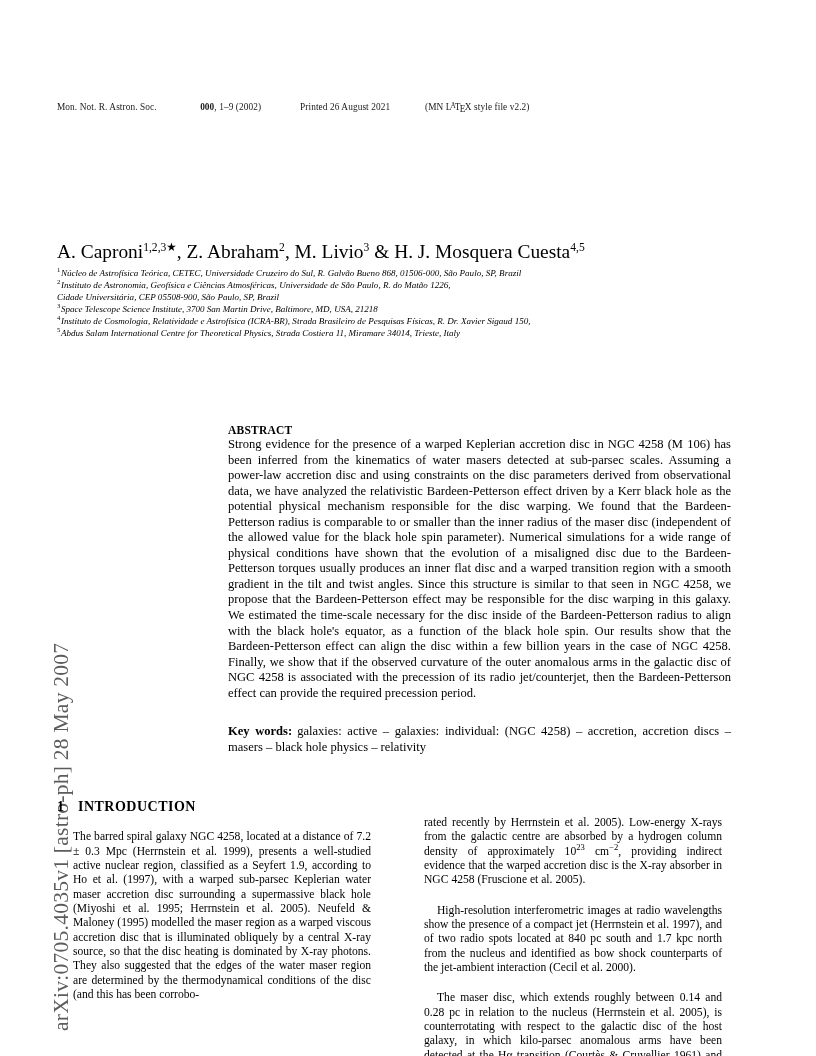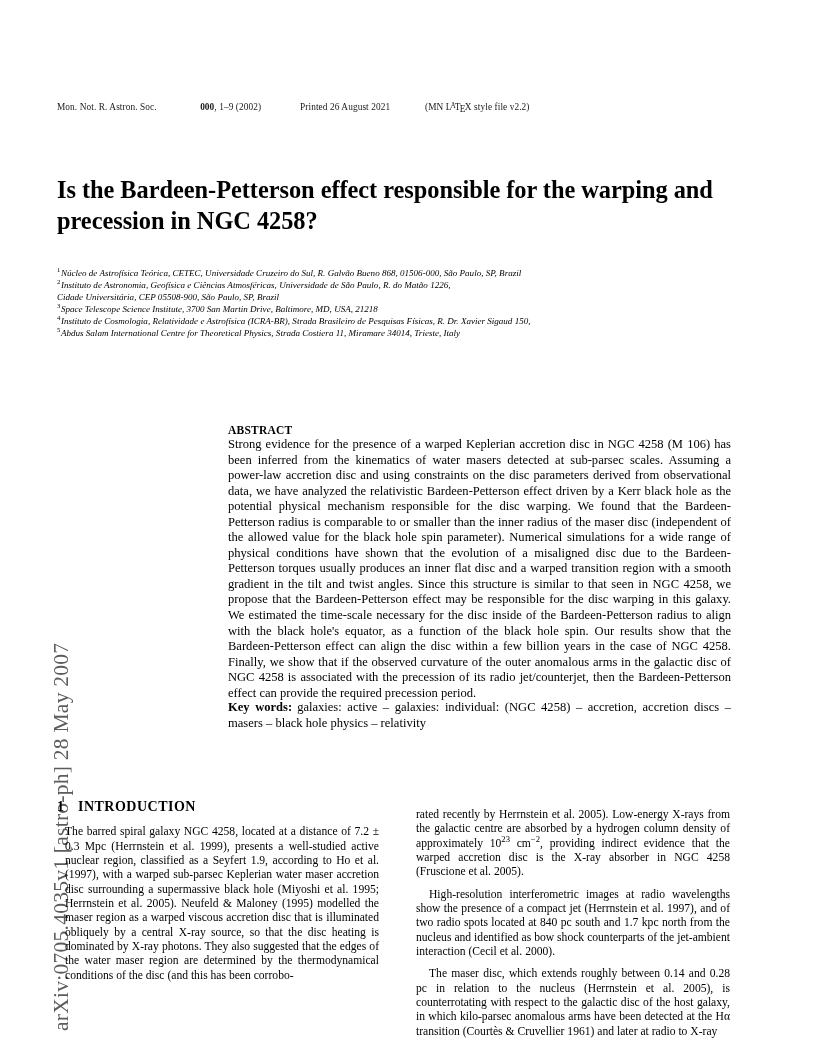--- a/index.html
+++ b/index.html
@@ -131,21 +131,21 @@
   .abstract-body {
     font-size: 12.55px;
     line-height: 15.55px;
     text-align: justify;
     text-justify: inter-word;
     hyphens: none;
   }
   .keywords {
     position: absolute;
     left: 228px;
-    top: 700px;
+    top: 724px;
     width: 503px;
     font-size: 12.55px;
     line-height: 15.55px;
     text-align: justify;
   }
   .keywords b { font-weight: bold; }
   .keywords .kwgap { display: inline-block; width: 5px; }
 
   
   .col {
@@ -162,21 +162,21 @@
 
   .sec-head {
     font-weight: bold;
     font-size: 14px;
     letter-spacing: 0.035em;
     margin: 0 0 11px 0;
   }
   .sec-head .secnum { display: inline-block; width: 21px; }
 
   .col p {
-    margin: 8px;
+    margin: 16px;
     text-indent: 0;
   }
   .col p.indent { text-indent: 13px; }
   sup.sup-exp {
     font-size: 8.6px;
     vertical-align: super;
     line-height: 0;
   }
 
   
@@ -207,25 +207,24 @@
     <b>000</b><span>,</span>
     <span class="seg">1–9 (2002)</span>
     <span class="gap1"></span>
     <span class="seg">Printed 26 August 2021</span>
     <span class="gap2"></span>
     <span class="latex-logo"><span>(MN </span><span>L</span><span class="a">A</span><span>T</span><span class="e">E</span><span>X style file v2.2)</span></span>
   </div>
 
   <div class="arxiv-stamp">arXiv:0705.4035v1  [astro-ph]  28 May 2007</div>
 
-  <h1 class="title">
-    <span>Is the Bardeen-Petterson effect responsible for the warping</span>
-    <span>and precession in </span><span class="nb">NGC 4258?</span>
-  </h1>
-
+
+  <div class="authors">
+    <span>A. Caproni</span><sup>1,2,3★</sup><span>, </span><span>Z. Abraham</span><sup>2</sup><span>, </span><span>M. Livio</span><sup>3</sup><span> &amp; </span><span>H. J. Mosquera Cuesta</span><sup>4,5</sup>
+  </div>
 
   <div class="affils" id="affils">
       <div class="aff"><span class="num">1</span><span>Núcleo de Astrofísica Teórica, CETEC, Universidade Cruzeiro do Sul, R. Galvão Bueno 868, 01506-000, São Paulo, SP, Brazil</span></div>
       <div class="aff"><span class="num">2</span><span>Instituto de Astronomia, Geofísica e Ciências Atmosféricas, Universidade de São Paulo, R. do Matão 1226,</span></div>
       <div class="aff"><span>Cidade Universitária, CEP 05508-900, São Paulo, SP, Brazil</span></div>
       <div class="aff"><span class="num">3</span><span>Space Telescope Science Institute, 3700 San Martin Drive, Baltimore, MD, USA, 21218</span></div>
       <div class="aff"><span class="num">4</span><span>Instituto de Cosmologia, Relatividade e Astrofísica (ICRA-BR), Strada Brasileiro de Pesquisas Físicas, R. Dr. Xavier Sigaud 150,</span></div>
       <div class="aff"><span class="num">5</span><span>Abdus Salam International Centre for Theoretical Physics, Strada Costiera 11, Miramare 34014, Trieste, Italy</span></div>
     </div>
 

